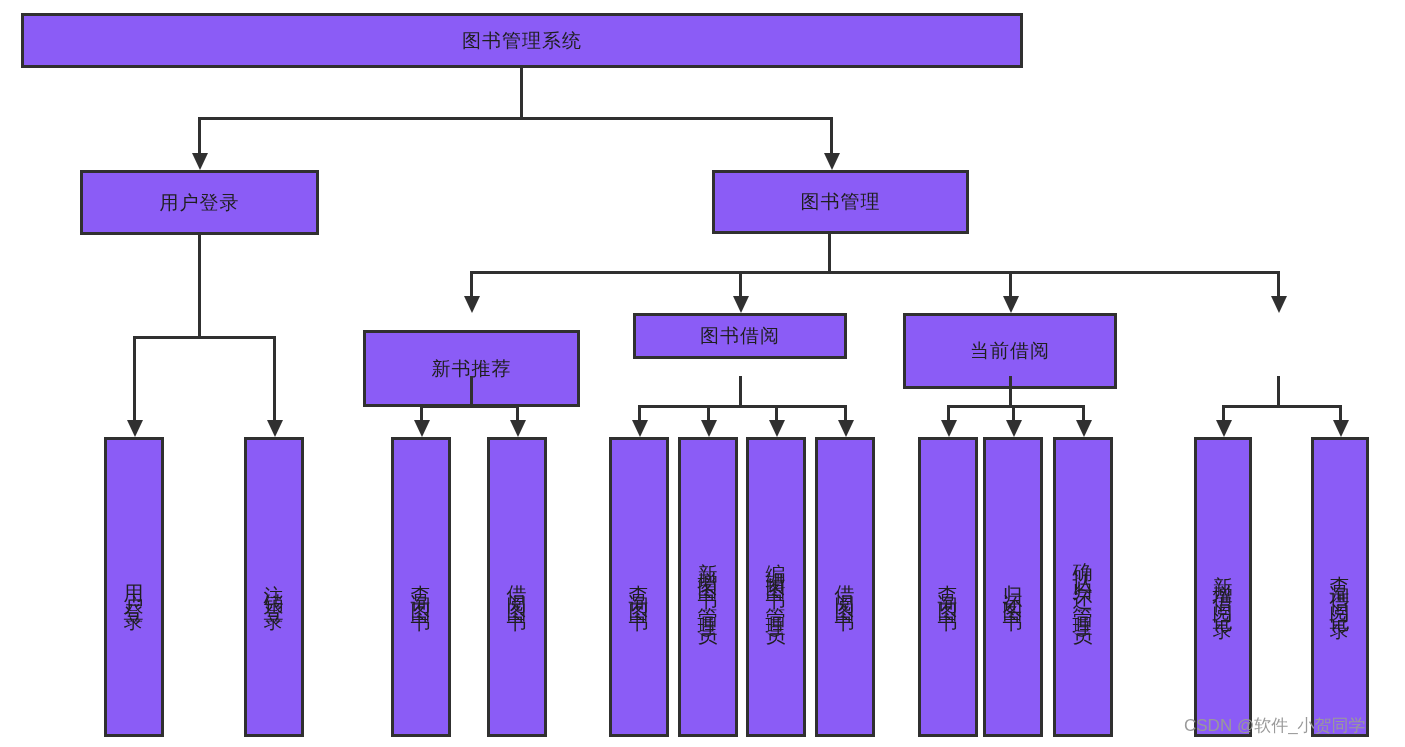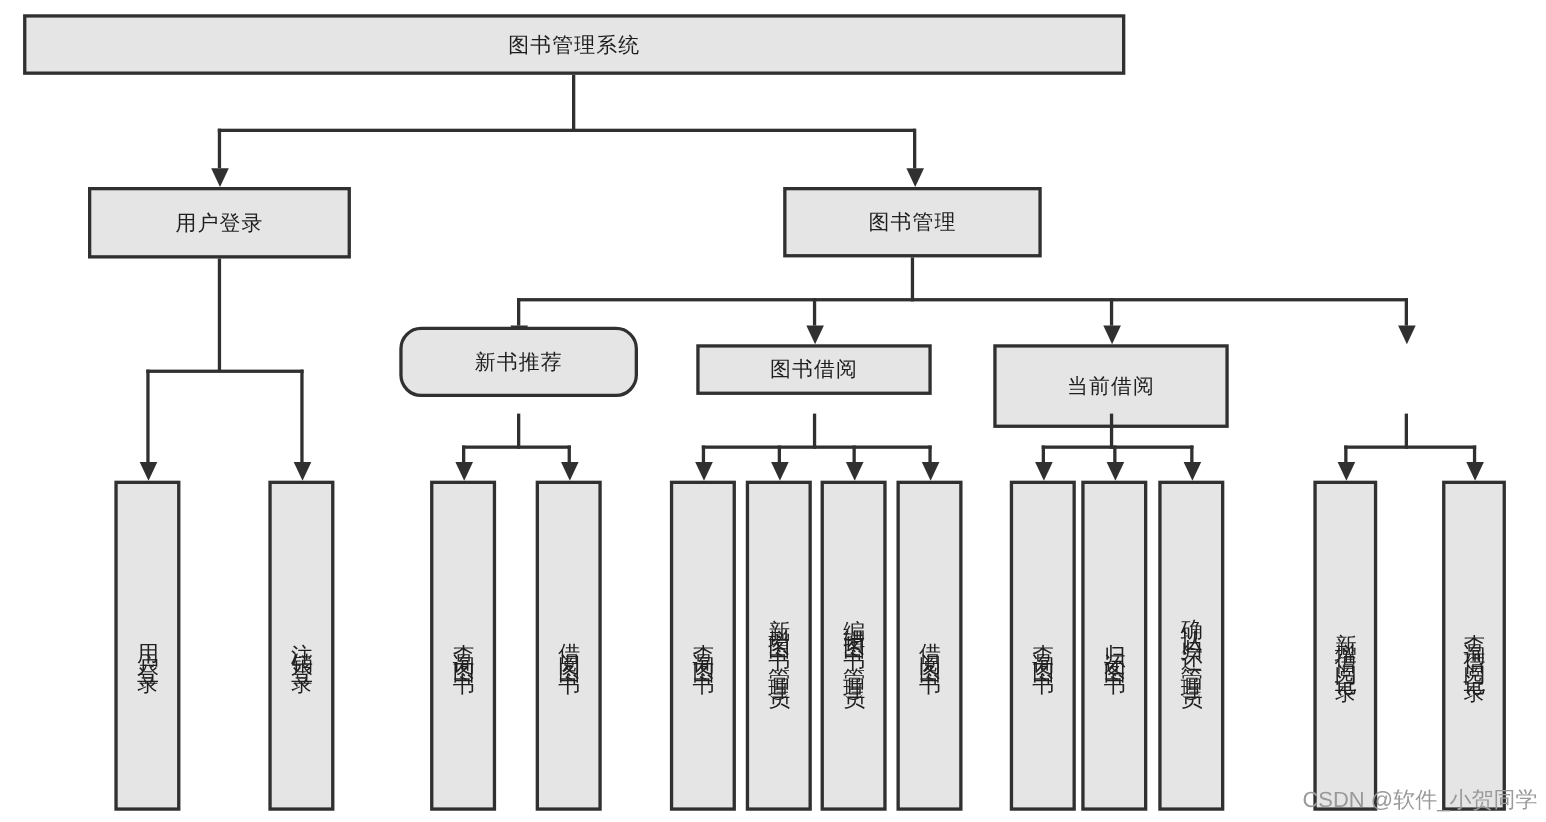--- a/index.html
+++ b/index.html
@@ -13,21 +13,21 @@
   body{font-family:"Liberation Sans","DejaVu Sans",sans-serif;}
   .canvas{
     position:relative;
     width:1405px;height:747px;
     background:var(--bg);
     overflow:hidden;
   }
   
   .box{
     position:absolute;
-    background:#e5e5e5;
+    background:#8b5cf6;
     border:3px solid var(--line);
     display:flex;align-items:center;justify-content:center;
     color:var(--text);
     font-size:19px;
     letter-spacing:1px;
     text-align:center;
   }
   .leaf{
     writing-mode:vertical-rl;
     text-orientation:mixed;
@@ -46,30 +46,30 @@
     content:"";position:absolute;top:100%;left:50%;
     transform:translateX(-50%);
     width:0;height:0;
     border-left:8px solid transparent;
     border-right:8px solid transparent;
     border-top:17px solid var(--line);
   }
   .watermark{
     position:absolute;
     left:1184px;top:714px;
-    font-size:20px;
+    font-size:17px;
     color:var(--wm);
     white-space:nowrap;
     z-index:5;
   }
   
   .n-root{left:21px;top:13px;width:1002px;height:55px;}
   .n-user-login{left:80px;top:170px;width:239px;height:65px;}
-  .n-book-mgmt{left:712px;top:170px;width:235px;height:64px;}
-  .n-new-book-rec{left:363px;top:297px;width:217px;height:64px;border-radius:20px;}
+  .n-book-mgmt{left:712px;top:170px;width:257px;height:64px;}
+  .n-new-book-rec{left:363px;top:330px;width:217px;height:77px;}
   .n-book-borrow{left:633px;top:313px;width:214px;height:46px;}
   .n-current-borrow{left:903px;top:313px;width:214px;height:76px;}
   .n-borrow-records{left:1172px;top:313px;width:213px;height:63px;}
   .lf{top:437px;height:300px;width:60px;}
   .n-l1{left:104px;}  .n-l2{left:244px;}
   .n-l3{left:391px;}  .n-l4{left:487px;}
   .n-l5{left:609px;}  .n-l6{left:678px;}
   .n-l7{left:746px;}  .n-l8{left:815px;}
   .n-l9{left:918px;}  .n-l10{left:983px;} .n-l11{left:1053px;}
   .n-l12{left:1194px;width:58px;} .n-l13{left:1311px;width:58px;}

